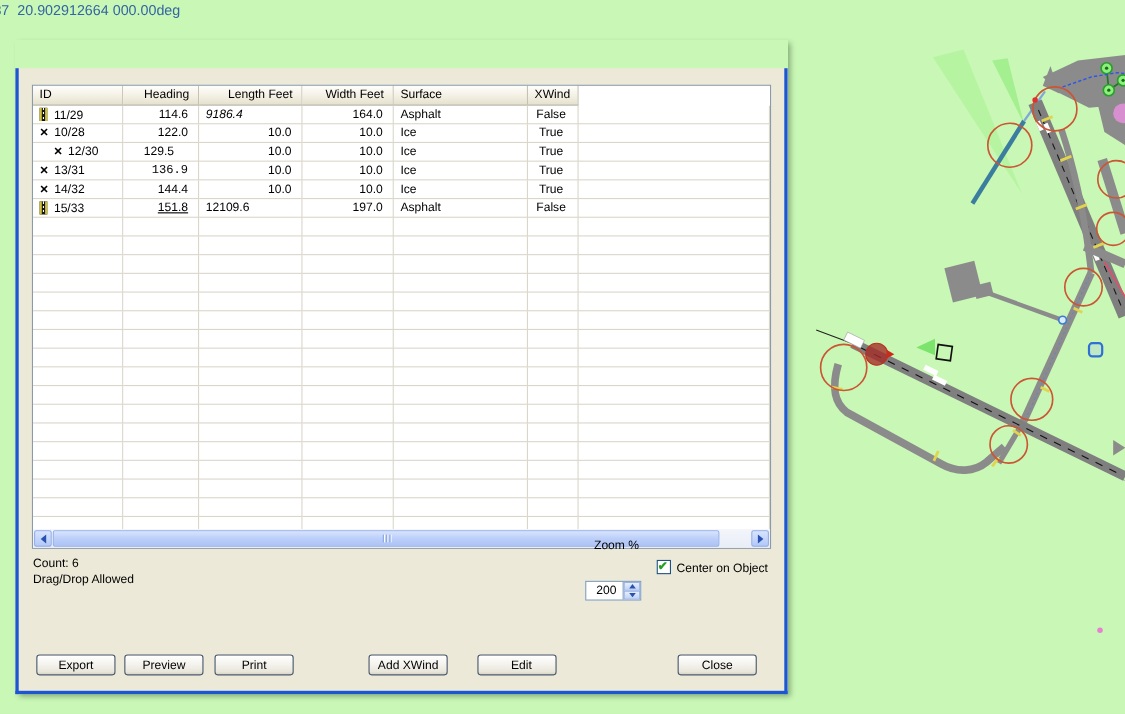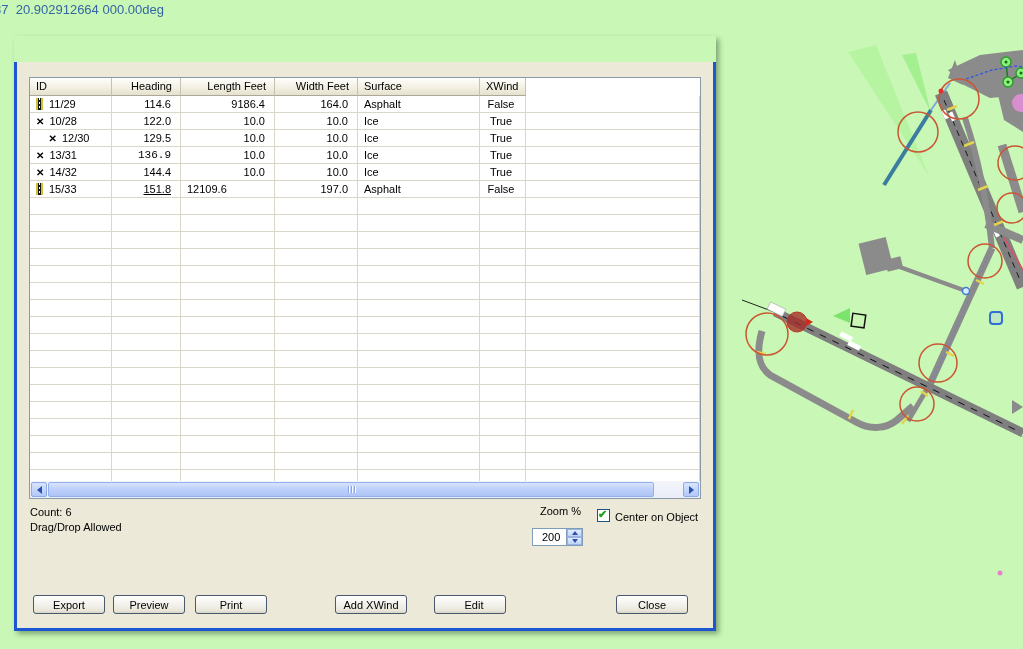--- a/index.html
+++ b/index.html
@@ -58,21 +58,21 @@
     display:flex;align-items:center;justify-content:center;}
   .grip{display:flex;gap:2px;}
   .grip i{width:1px;height:7px;background:#8aa5e4;box-shadow:1px 0 0 #fff;}
   .sb-track-rest{flex:1;}
   .sb-btn.right{margin-right:1px;}
 
   
   .stat{position:absolute;font-size:11px;color:#000;}
   #count-text{left:13px;top:444px;}
   #dragdrop-text{left:13px;top:459px;}
-  #zoom-label{left:523px;top:443px;}
+  #zoom-label{left:523px;top:428px;}
   .spinner{position:absolute;left:515px;top:466px;width:51px;height:18px;background:#fff;
     border:1px solid #7f9db9;box-sizing:border-box;display:flex;}
   .spin-value{flex:1;font-size:11px;padding:2px 0 0 9px;}
   .spin-btns{width:15px;display:flex;flex-direction:column;border-left:1px solid #7f9db9;}
   .spin-btn{flex:1;background:linear-gradient(180deg,#e6eefc,#bfd4f6);border:1px solid #9ab2e4;
     box-sizing:border-box;display:flex;align-items:center;justify-content:center;}
   .tri-up{width:0;height:0;border:3px solid transparent;border-bottom:4px solid #2b51b0;margin-top:-3px;}
   .tri-down{width:0;height:0;border:3px solid transparent;border-top:4px solid #2b51b0;margin-bottom:-3px;}
   .checkbox{position:absolute;left:580px;top:447px;width:13px;height:13px;background:#fff;
     border:1px solid #1c5180;box-sizing:border-box;}
@@ -197,38 +197,38 @@
           <div class="hcell" style="width: 69px; text-align: right;">Heading</div>
           <div class="hcell" style="width: 94px; text-align: right;">Length Feet</div>
           <div class="hcell" style="width: 83px; text-align: right;">Width Feet</div>
           <div class="hcell" style="width: 122px; text-align: left;">Surface</div>
           <div class="hcell" style="width: 46px; text-align: center;">XWind</div>
         </div>
       <div id="grid-rows">
           <div class="grow">
             <div class="gcell" style="width: 82px; text-align: left;"><span class="ic-runway"></span><span>11/29</span></div>
             <div class="gcell" style="width: 69px; text-align: right;">114.6</div>
-            <div class="gcell" style="width: 94px; text-align: right;">9186.4</div>
+            <div class="gcell" style="width: 94px; text-align: left; font-style: italic;">9186.4</div>
             <div class="gcell" style="width: 83px; text-align: right;">164.0</div>
             <div class="gcell" style="width: 122px; text-align: left;">Asphalt</div>
             <div class="gcell" style="width: 46px; text-align: center;">False</div>
             <div class="gcell" style="width: 174px; text-align: left;"></div>
           </div>
           <div class="grow">
             <div class="gcell" style="width: 82px; text-align: left;"><span class="ic-closed">✕</span><span>10/28</span></div>
             <div class="gcell" style="width: 69px; text-align: right;">122.0</div>
             <div class="gcell" style="width: 94px; text-align: right;">10.0</div>
             <div class="gcell" style="width: 83px; text-align: right;">10.0</div>
             <div class="gcell" style="width: 122px; text-align: left;">Ice</div>
             <div class="gcell" style="width: 46px; text-align: center;">True</div>
             <div class="gcell" style="width: 174px; text-align: left;"></div>
           </div>
           <div class="grow">
             <div class="gcell" style="width: 82px; text-align: center;"><span class="ic-closed">✕</span><span>12/30</span></div>
-            <div class="gcell" style="width: 69px; text-align: right;">129.5</div>
+            <div class="gcell" style="width: 69px; text-align: center;">129.5</div>
             <div class="gcell" style="width: 94px; text-align: right;">10.0</div>
             <div class="gcell" style="width: 83px; text-align: right;">10.0</div>
             <div class="gcell" style="width: 122px; text-align: left;">Ice</div>
             <div class="gcell" style="width: 46px; text-align: center;">True</div>
             <div class="gcell" style="width: 174px; text-align: left;"></div>
           </div>
           <div class="grow">
             <div class="gcell" style="width: 82px; text-align: left;"><span class="ic-closed">✕</span><span>13/31</span></div>
             <div class="gcell" style="width: 69px; text-align: right; font-family: Liberation Mono, monospace;">136.9</div>
             <div class="gcell" style="width: 94px; text-align: right;">10.0</div>

